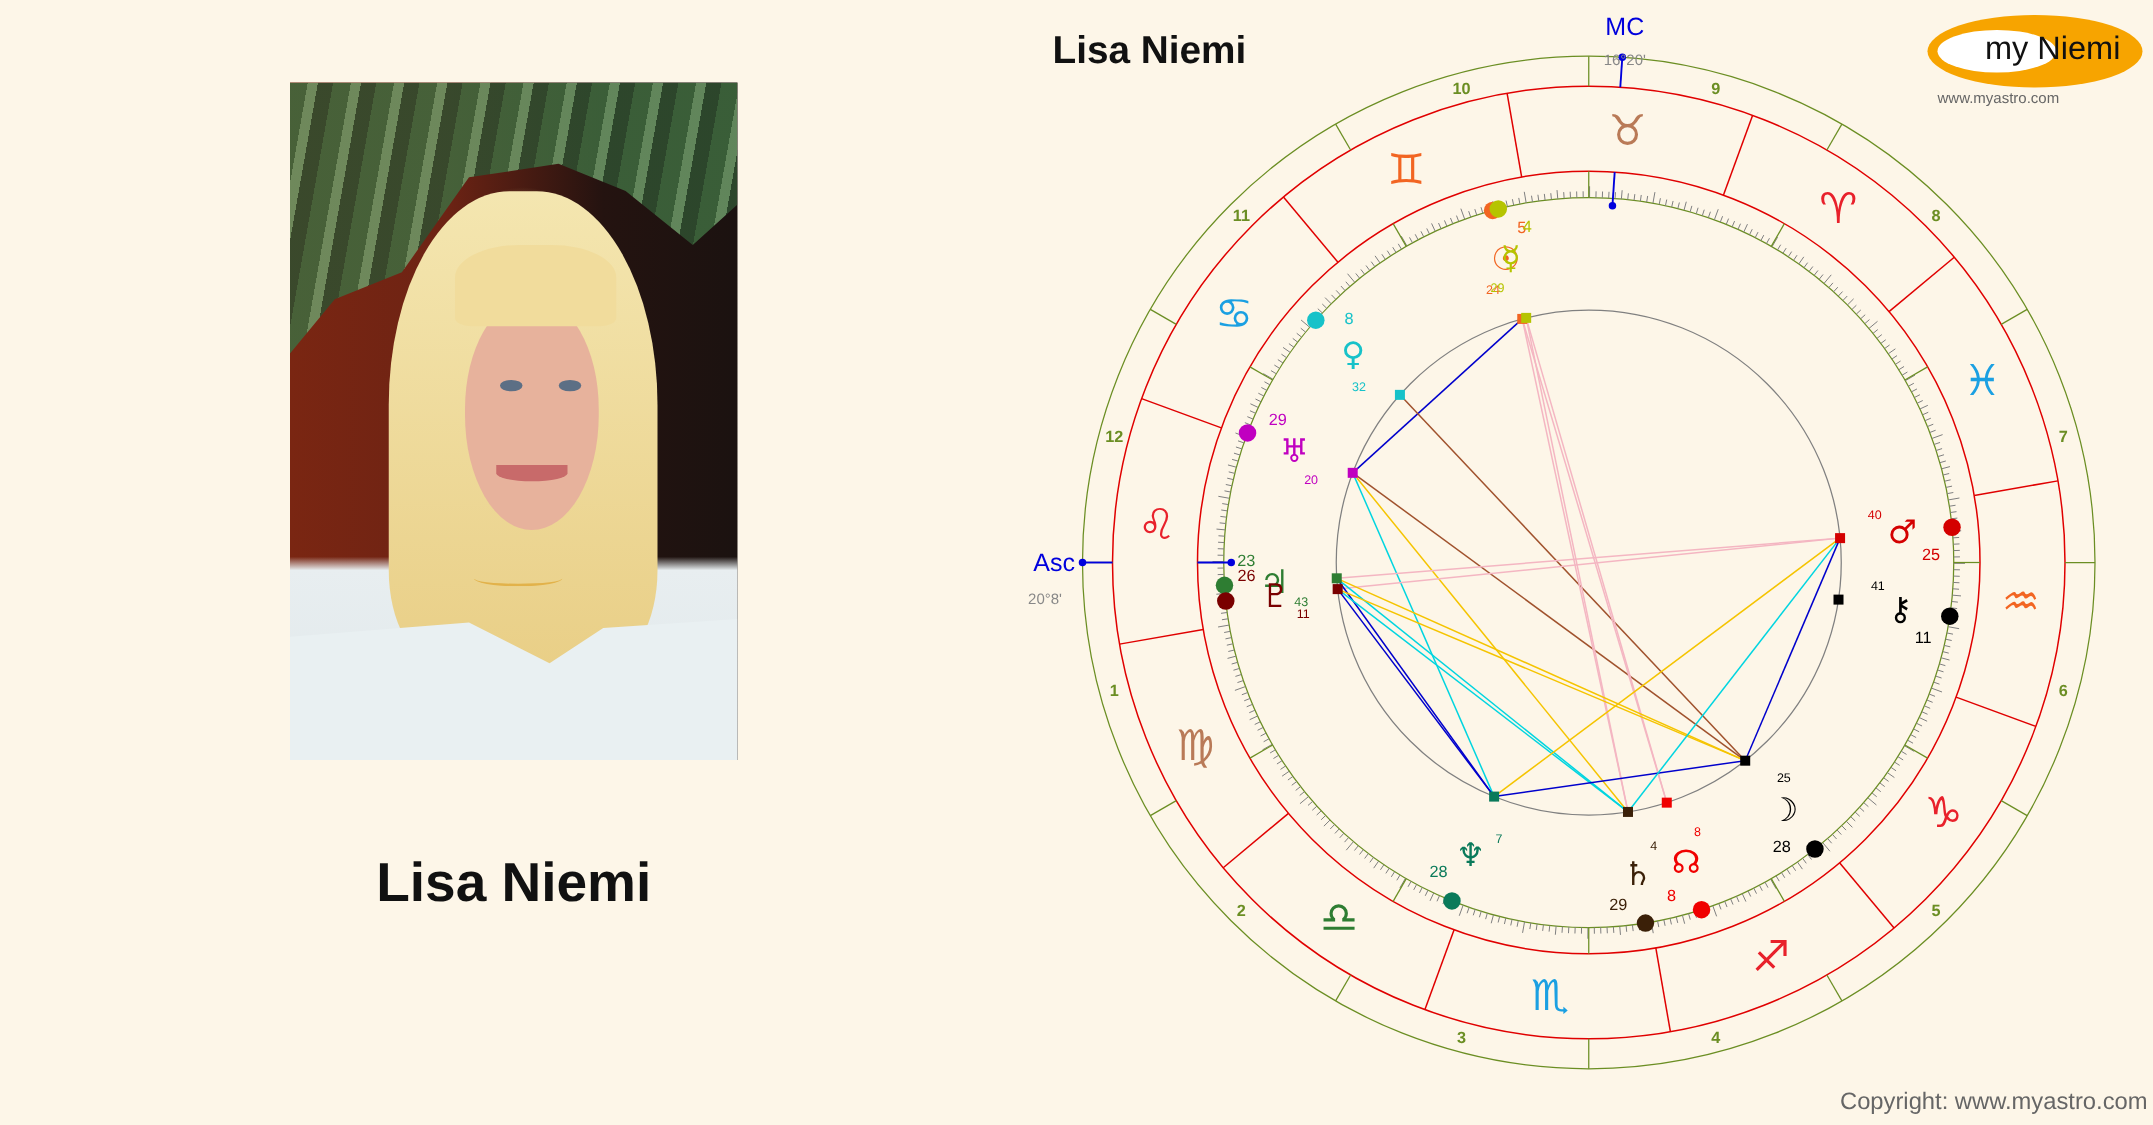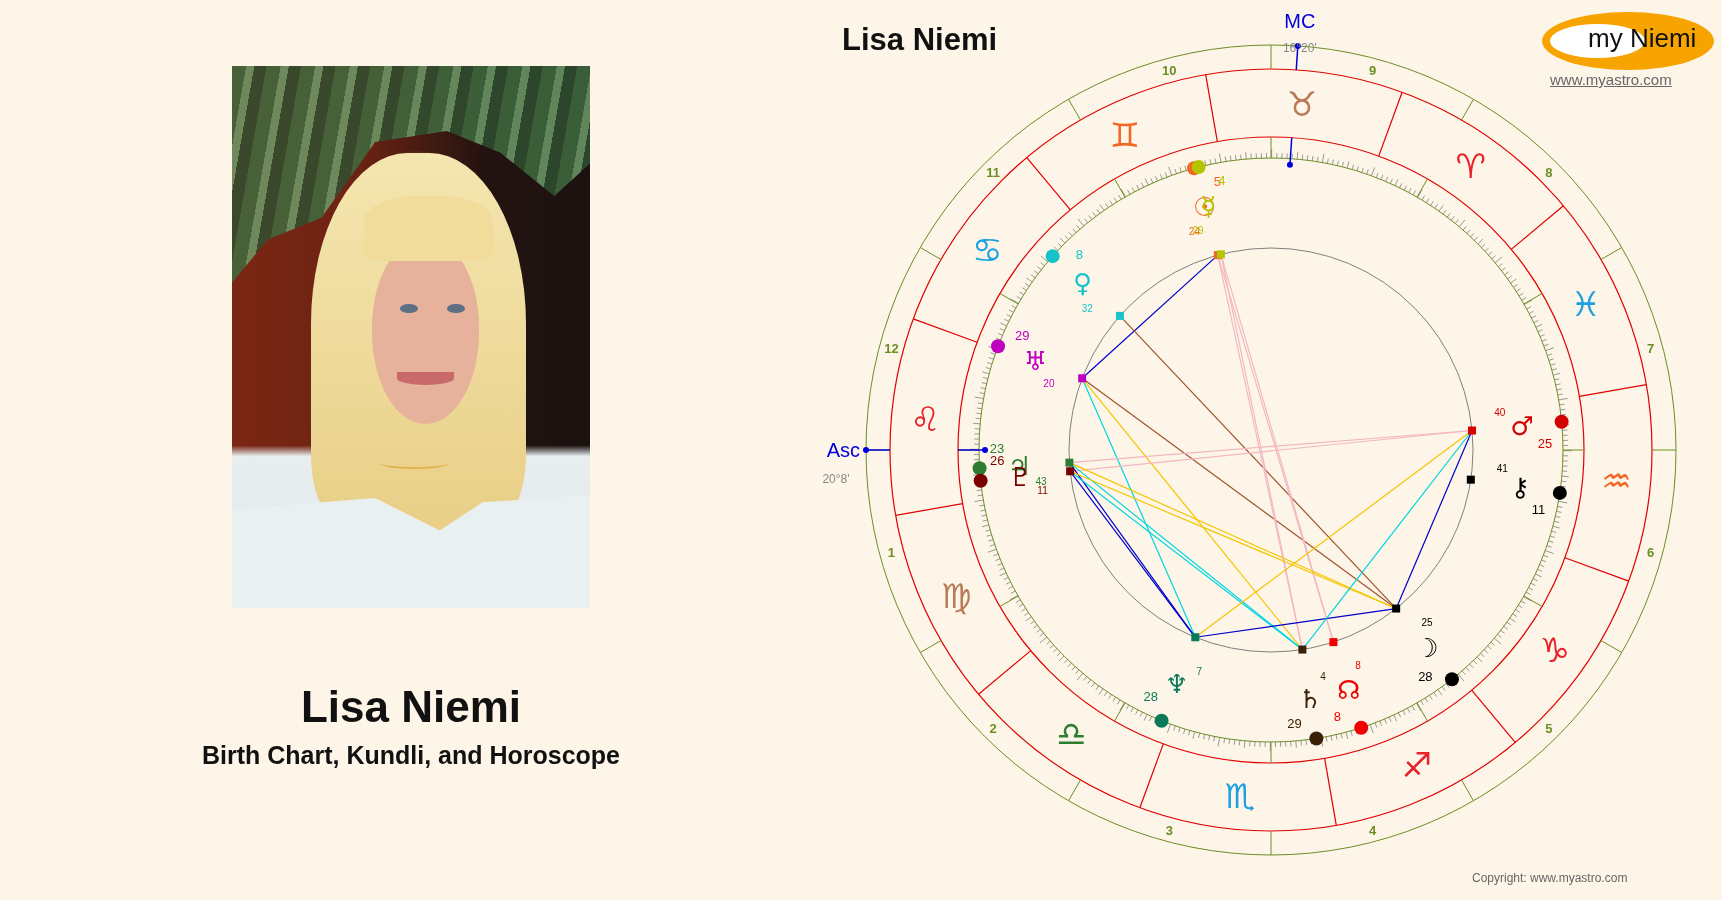--- a/index.html
+++ b/index.html
@@ -25,22 +25,22 @@
   .photo .necklace { position:absolute; left:41%; top:72%; width:20%; height:2%; border-bottom:2px solid #e2b24a; border-radius:0 0 50% 50%; }
 
   .left-title { position:absolute; left:0; width:822px; top:682px; text-align:center; font-weight:bold; font-size:44px; color:#111; }
   .left-sub { position:absolute; left:0; width:822px; top:740px; text-align:center; font-weight:bold; font-size:25px; line-height:30px; color:#111; }
   .chart-title { position:absolute; left:842px; top:22px; font-weight:bold; font-size:31px; color:#111; }
 
   .logo { position:absolute; left:1542px; top:12px; width:172px; height:58px; }
   .logo .ring { position:absolute; inset:0; background:#f7a400; border-radius:50%; }
   .logo .hole { position:absolute; left:8px; top:12px; width:95px; height:34px; background:#fff; border-radius:50%; }
   .logo .txt { position:absolute; left:46px; top:11px; font-size:26px; color:#111; white-space:nowrap; }
-  .logo-url { position:absolute; left:1550px; top:71px; font-size:15px; color:#666;text-decoration:underline; }
-  .copyright { position:absolute; left:1472px; top:871px; font-size:12px; color:#666; }
+  .logo-url { position:absolute; left:1550px; top:71px; font-size:12px; color:#666; }
+  .copyright { position:absolute; left:1472px; top:871px; font-size:19px; color:#666; }
 
   svg.chart { position:absolute; left:0; top:0; }
   .mono { font-family:"DejaVu Sans", sans-serif; }
 </style>
 </head>
 <body>
 
 <div class="photo" title="Portrait of Lisa Niemi">
   <div class="leaves"></div>
   <div class="hair"></div>
@@ -48,21 +48,20 @@
   <div class="bangs"></div>
   <div class="eye" style="left:47%"></div>
   <div class="eye" style="left:60%"></div>
   <div class="mouth"></div>
   <div class="necklace"></div>
   <div class="shirt"></div>
 </div>
 
 <div class="left-title">Lisa Niemi</div>
 <div class="left-sub">
-  <div>Birth Chart, Kundli, and Horoscope</div>
 </div>
 
 <div class="chart-title">Lisa Niemi</div>
 
 <div class="logo">
   <div class="ring"></div>
   <div class="hole"></div>
   <div class="txt">my Niemi</div>
 </div>
 <div class="logo-url">www.myastro.com</div>

